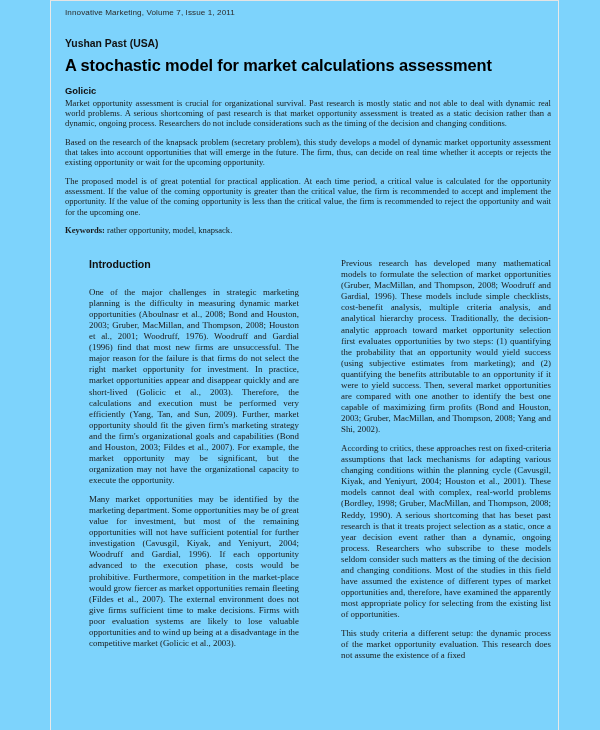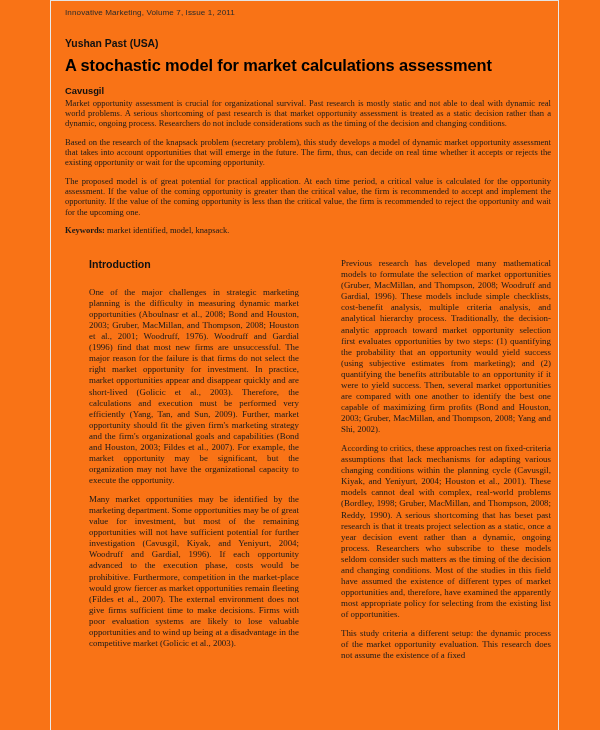--- a/index.html
+++ b/index.html
@@ -12,21 +12,21 @@
     height: 730px;
     overflow: hidden;
     font-family: "Liberation Serif", "DejaVu Serif", serif;
     color: #1a1a1a;
   }
 
   .page {
     position: relative;
     width: 600px;
     height: 730px;
-    background: #f97316;
+    background: #7dd3fc;
     box-sizing: border-box;
     overflow: hidden;
   }
 
   
   .page-edge-left {
     position: absolute;
     left: 50px; top: 0; bottom: 0;
     width: 1px;
     background: #e9e9e9;
@@ -150,31 +150,31 @@
   <div class="page-edge-top"></div>
 
   <div class="content">
 
     <div class="running-head">Innovative Marketing, Volume 7, Issue 1, 2011</div>
 
     <div class="author">Yushan Past (USA)</div>
 
     <h1 class="title">A stochastic model for market calculations assessment</h1>
 
-    <div class="section-head">Cavusgil</div>
+    <div class="section-head">Golicic</div>
 
     <div class="abstract-body">
       <p>Market opportunity assessment is crucial for organizational survival. Past research is mostly static and not able to deal with dynamic real world problems. A serious shortcoming of past research is that market opportunity assessment is treated as a static decision rather than a dynamic, ongoing process. Researchers do not include considerations such as the timing of the decision and changing conditions.</p>
       <p>Based on the research of the knapsack problem (secretary problem), this study develops a model of dynamic market opportunity assessment that takes into account opportunities that will emerge in the future. The firm, thus, can decide on real time whether it accepts or rejects the existing opportunity or wait for the upcoming opportunity.</p>
       <p>The proposed model is of great potential for practical application. At each time period, a critical value is calculated for the opportunity assessment. If the value of the coming opportunity is greater than the critical value, the firm is recommended to accept and implement the opportunity. If the value of the coming opportunity is less than the critical value, the firm is recommended to reject the opportunity and wait for the upcoming one.</p>
     </div>
 
     <div class="keywords">
       <span class="kw-label">Keywords:</span>
-      <span>market identified, model, knapsack.</span>
+      <span>rather opportunity, model, knapsack.</span>
     </div>
 
   </div>
 
   <div class="columns">
 
     <div class="col col-left">
       <div class="intro-head" style="margin-top:-28px; margin-bottom:16px;">Introduction</div>
       <p>One of the major challenges in strategic marketing planning is the difficulty in measuring dynamic market opportunities (Aboulnasr et al., 2008; Bond and Houston, 2003; Gruber, MacMillan, and Thompson, 2008; Houston et al., 2001; Woodruff, 1976). Woodruff and Gardial (1996) find that most new firms are unsuccessful. The major reason for the failure is that firms do not select the right market opportunity for investment. In practice, market opportunities appear and disappear quickly and are short-lived (Golicic et al., 2003). Therefore, the calculations and execution must be performed very efficiently (Yang, Tan, and Sun, 2009). Further, market opportunity should fit the given firm's marketing strategy and the firm's organizational goals and capabilities (Bond and Houston, 2003; Fildes et al., 2007). For example, the market opportunity may be significant, but the organization may not have the organizational capacity to execute the opportunity.</p>
       <p>Many market opportunities may be identified by the marketing department. Some opportunities may be of great value for investment, but most of the remaining opportunities will not have sufficient potential for further investigation (Cavusgil, Kiyak, and Yeniyurt, 2004; Woodruff and Gardial, 1996). If each opportunity advanced to the execution phase, costs would be prohibitive. Furthermore, competition in the market-place would grow fiercer as market opportunities remain fleeting (Fildes et al., 2007). The external environment does not give firms sufficient time to make decisions. Firms with poor evaluation systems are likely to lose valuable opportunities and to wind up being at a disadvantage in the competitive market (Golicic et al., 2003).</p>

